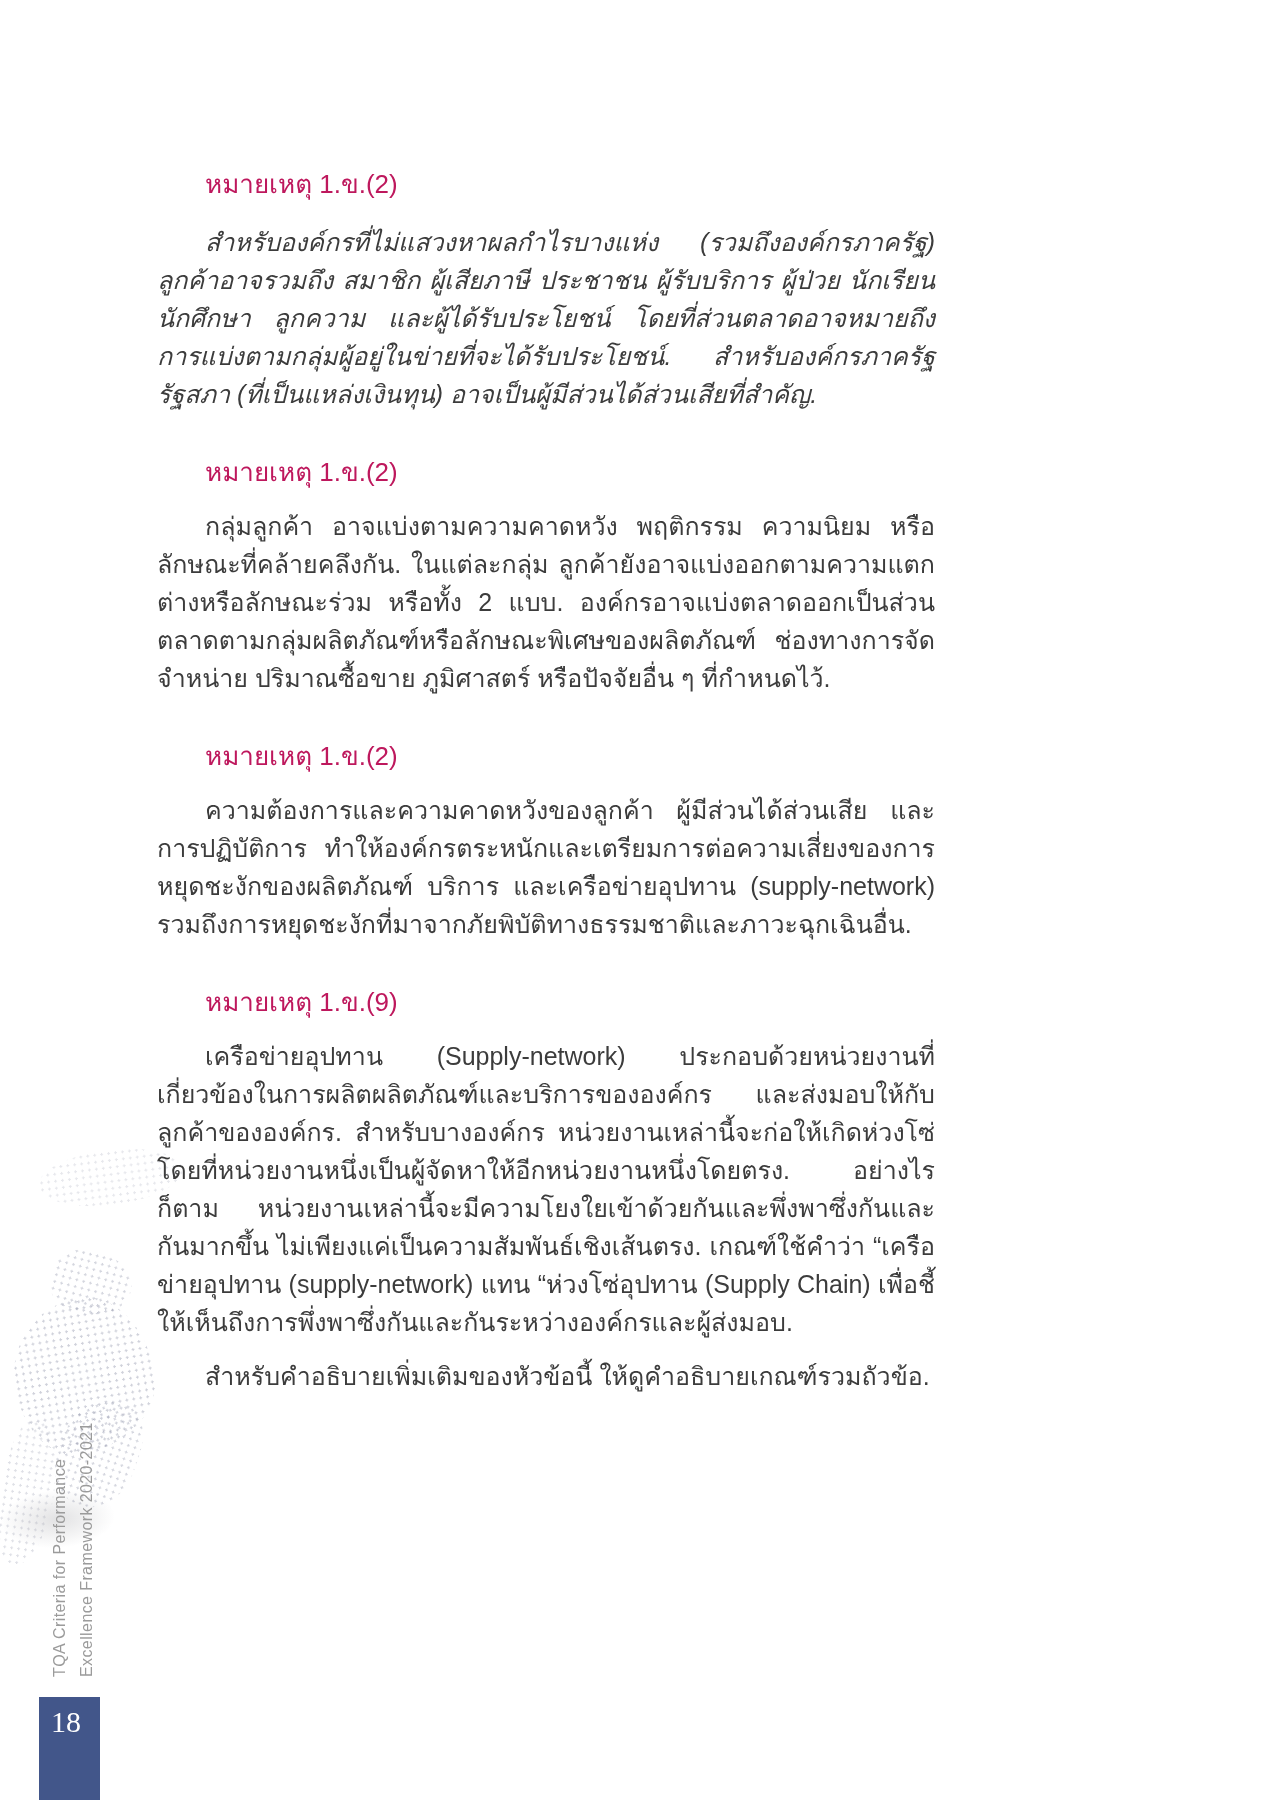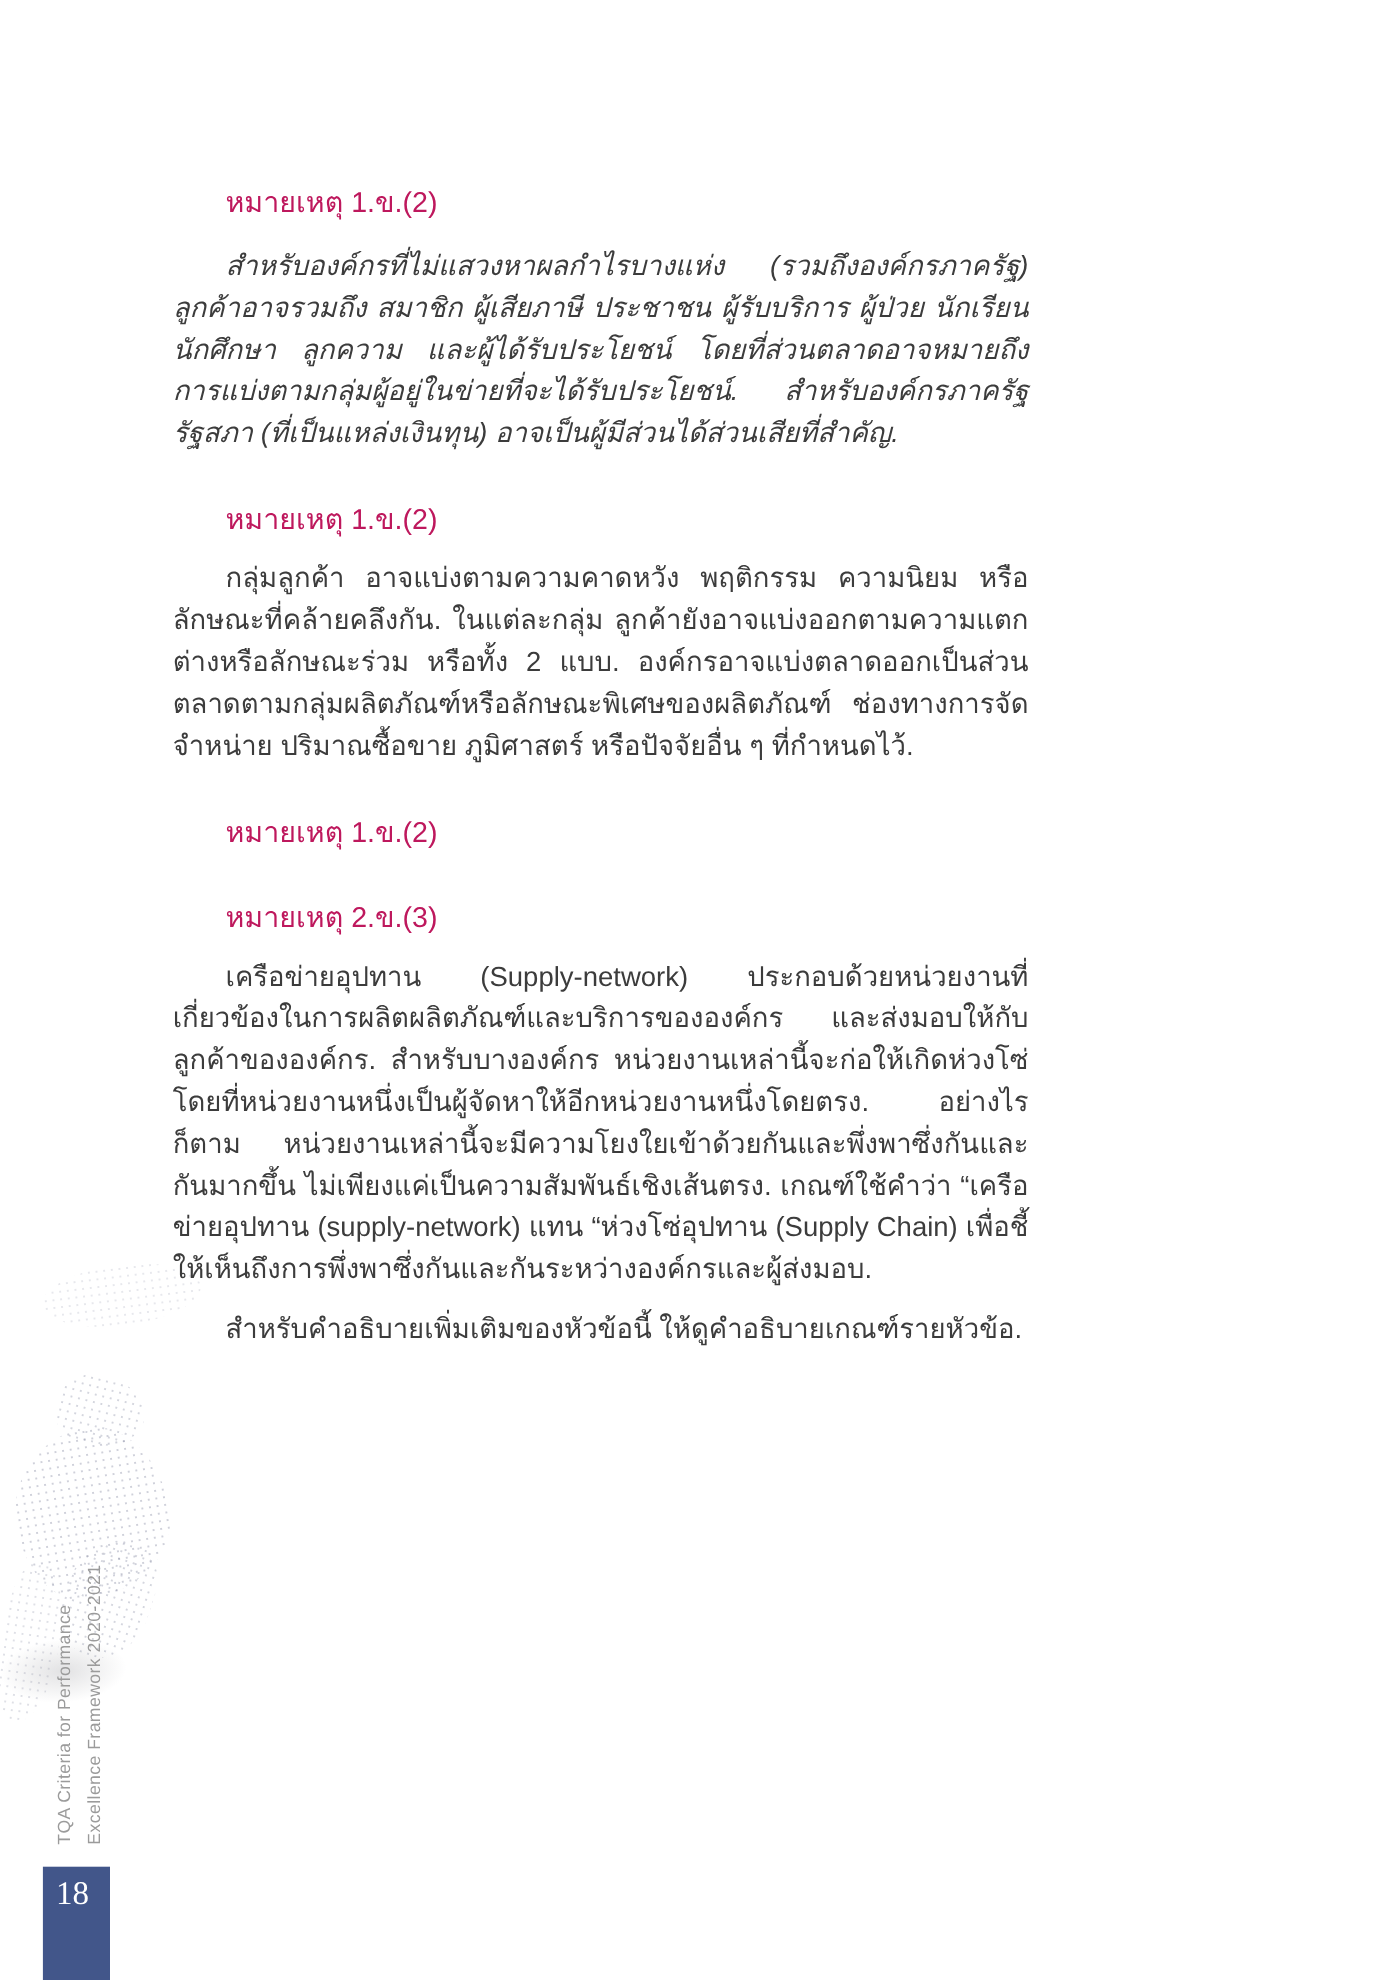--- a/index.html
+++ b/index.html
@@ -111,28 +111,29 @@
       <p class="note-body italic">สำหรับองค์กรที่ไม่แสวงหาผลกำไรบางแห่ง (รวมถึงองค์กรภาครัฐ) ลูกค้าอาจรวมถึง สมาชิก ผู้เสียภาษี ประชาชน ผู้รับบริการ ผู้ป่วย นักเรียน นักศึกษา ลูกความ และผู้ได้รับประโยชน์ โดยที่ส่วนตลาดอาจหมายถึง การแบ่งตามกลุ่มผู้อยู่ในข่ายที่จะได้รับประโยชน์. สำหรับองค์กรภาครัฐ รัฐสภา (ที่เป็นแหล่งเงินทุน) อาจเป็นผู้มีส่วนได้ส่วนเสียที่สำคัญ.</p>
     </section>
 
     <section class="note">
       <h3 class="note-heading">หมายเหตุ 1.ข.(2)</h3>
       <p class="note-body">กลุ่มลูกค้า อาจแบ่งตามความคาดหวัง พฤติกรรม ความนิยม หรือลักษณะที่คล้ายคลึงกัน. ในแต่ละกลุ่ม ลูกค้ายังอาจแบ่งออกตามความแตกต่างหรือลักษณะร่วม หรือทั้ง 2 แบบ. องค์กรอาจแบ่งตลาดออกเป็นส่วนตลาดตามกลุ่มผลิตภัณฑ์หรือลักษณะพิเศษของผลิตภัณฑ์ ช่องทางการจัดจำหน่าย ปริมาณซื้อขาย ภูมิศาสตร์ หรือปัจจัยอื่น ๆ ที่กำหนดไว้.</p>
     </section>
 
     <section class="note">
       <h3 class="note-heading">หมายเหตุ 1.ข.(2)</h3>
+      <p class="note-body">ความต้องการและความคาดหวังของลูกค้า ผู้มีส่วนได้ส่วนเสีย และการปฏิบัติการ ทำให้องค์กรตระหนักและเตรียมการต่อความเสี่ยงของการหยุดชะงักของผลิตภัณฑ์ บริการ และเครือข่ายอุปทาน (supply-network) รวมถึงการหยุดชะงักที่มาจากภัยพิบัติทางธรรมชาติและภาวะฉุกเฉินอื่น.</p>
     </section>
 
     <section class="note">
-      <h3 class="note-heading">หมายเหตุ 2.ข.(3)</h3>
+      <h3 class="note-heading">หมายเหตุ 1.ข.(9)</h3>
       <p class="note-body">เครือข่ายอุปทาน (Supply-network) ประกอบด้วยหน่วยงานที่เกี่ยวข้องในการผลิตผลิตภัณฑ์และบริการขององค์กร และส่งมอบให้กับลูกค้าขององค์กร. สำหรับบางองค์กร หน่วยงานเหล่านี้จะก่อให้เกิดห่วงโซ่ โดยที่หน่วยงานหนึ่งเป็นผู้จัดหาให้อีกหน่วยงานหนึ่งโดยตรง. อย่างไรก็ตาม หน่วยงานเหล่านี้จะมีความโยงใยเข้าด้วยกันและพึ่งพาซึ่งกันและกันมากขึ้น ไม่เพียงแค่เป็นความสัมพันธ์เชิงเส้นตรง. เกณฑ์ใช้คำว่า “เครือข่ายอุปทาน (supply-network) แทน “ห่วงโซ่อุปทาน (Supply Chain) เพื่อชี้ให้เห็นถึงการพึ่งพาซึ่งกันและกันระหว่างองค์กรและผู้ส่งมอบ.</p>
     </section>
 
-    <p class="note-body closing">สำหรับคำอธิบายเพิ่มเติมของหัวข้อนี้ ให้ดูคำอธิบายเกณฑ์รายหัวข้อ.</p>
+    <p class="note-body closing">สำหรับคำอธิบายเพิ่มเติมของหัวข้อนี้ ให้ดูคำอธิบายเกณฑ์รวมถัวข้อ.</p>
 
   </main>
 
   <div class="vertical-caption">
     <span>TQA Criteria for Performance</span>
     <span>Excellence Framework 2020-2021</span>
   </div>
 
   <div class="page-number-box">
     <span class="page-number">18</span>

